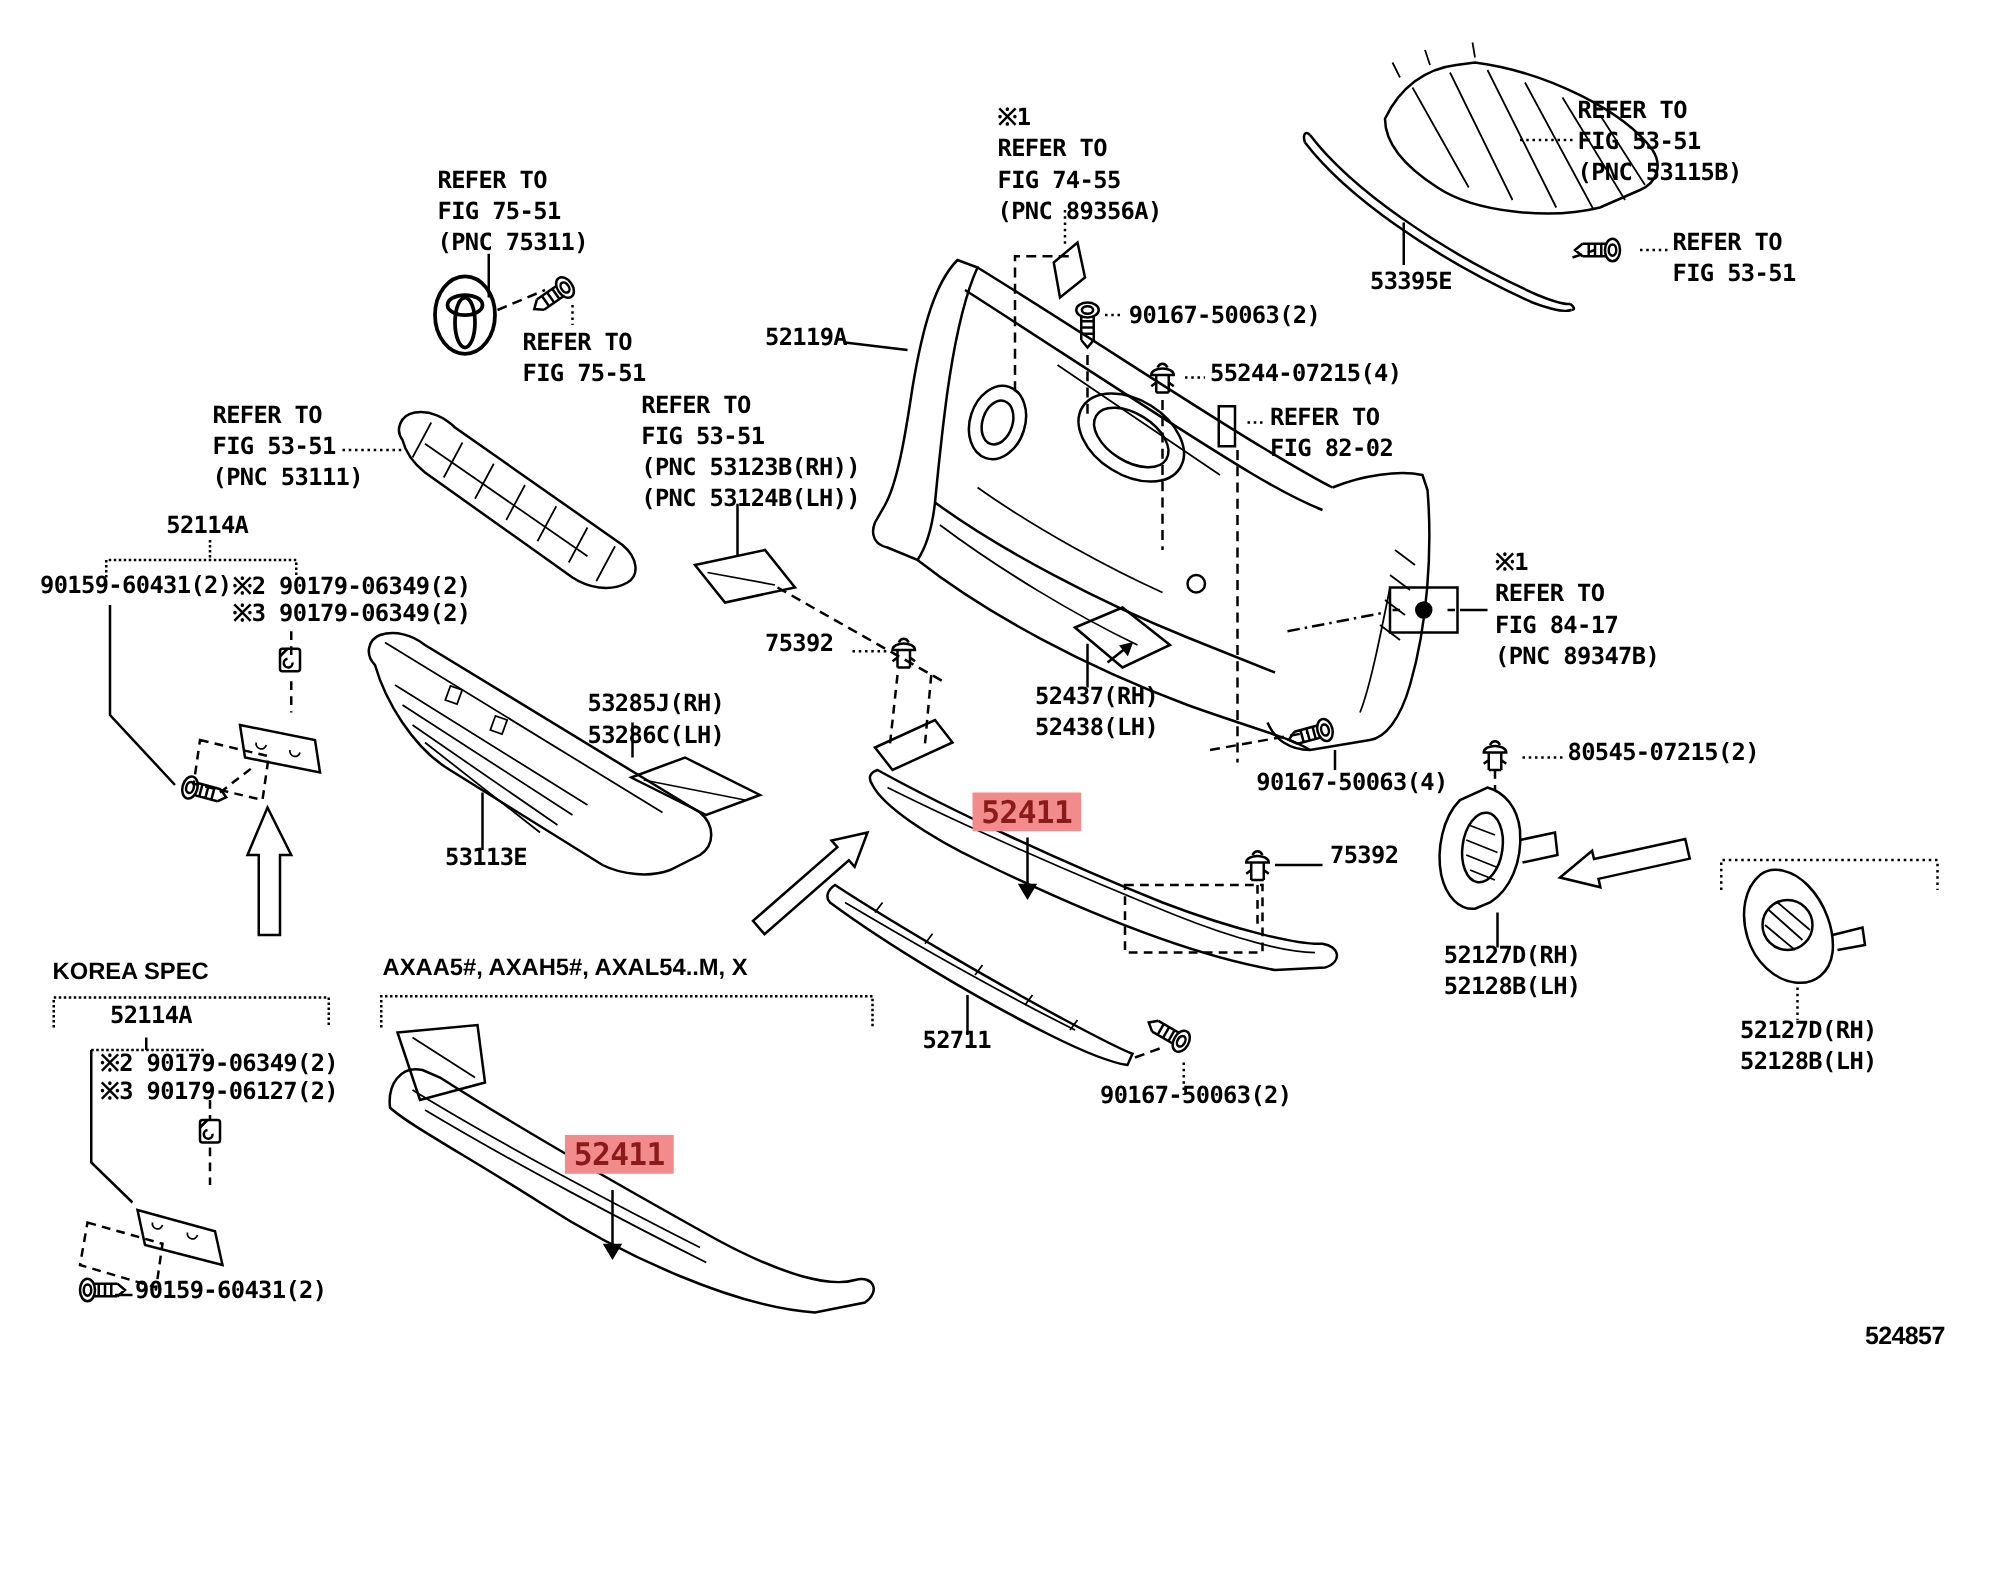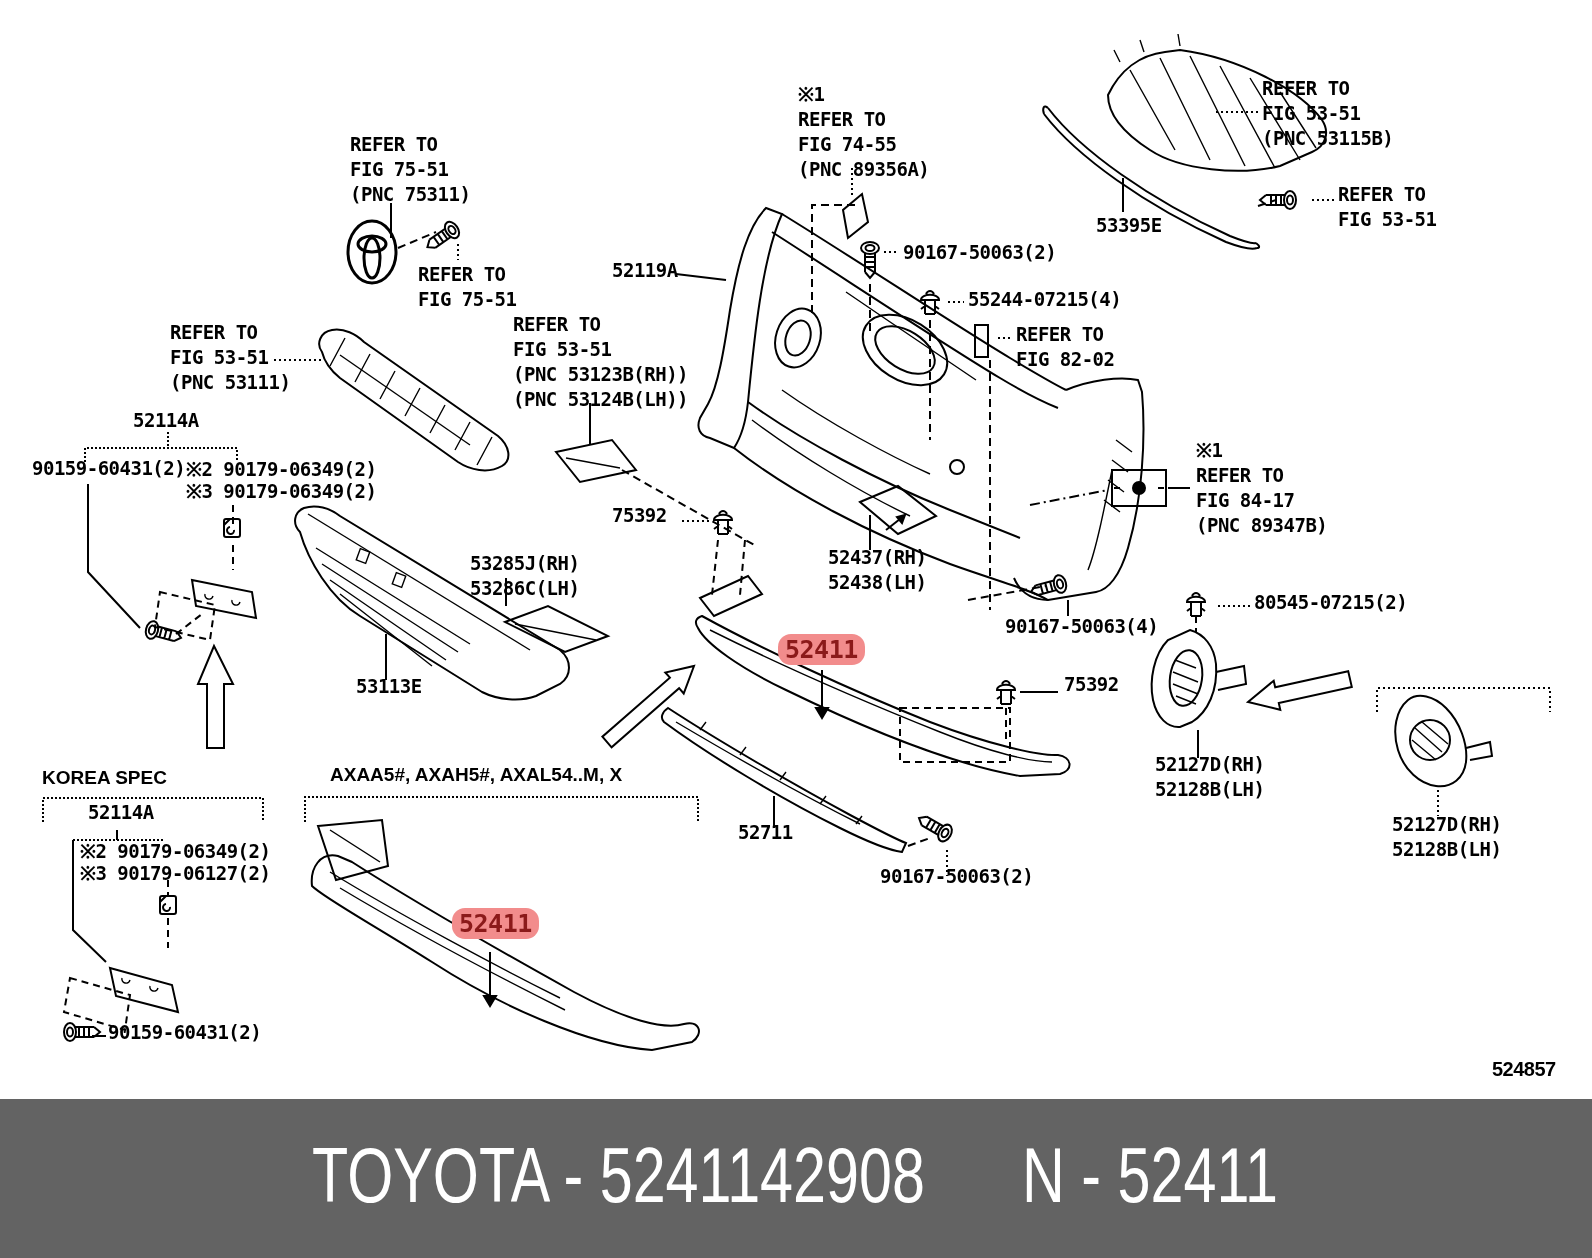--- a/index.html
+++ b/index.html
@@ -3,21 +3,21 @@
 <meta charset="utf-8">
 <style>
   html,body{margin:0;padding:0;background:#fff;}
   #stage{position:relative;width:1592px;height:1258px;background:#fff;overflow:hidden;
          font-family:"DejaVu Sans Mono", monospace;}
   svg{position:absolute;left:0;top:0;}
   .lbl{position:absolute;white-space:pre-line;color:#000;
        font:bold 19px/25px "DejaVu Sans Mono", monospace;letter-spacing:-0.5px;}
   .sans{font-family:"Liberation Sans", sans-serif;letter-spacing:0;}
   .hl{background:#F28C8C;color:#8B1A1A;font:bold 25px/27px "DejaVu Sans Mono",monospace;
-      padding:2px 7px;letter-spacing:-0.5px;border-radius:13px;}
+      padding:2px 7px;letter-spacing:-0.5px;}
   .pgnum{font:bold 20px "Liberation Sans", sans-serif;}
   #footer{position:absolute;left:0;top:1099px;width:1592px;height:159px;background:#636363;}
   .ftxt{position:absolute;top:50%;color:#fff;white-space:nowrap;
         font:78px "Liberation Sans", sans-serif;
         transform:translateY(-54%) scaleX(0.76);transform-origin:0 50%;}
 </style>
 </head>
 <body>
 
 <div id="stage">
@@ -300,24 +300,20 @@
 <div class="lbl" style="left:1254px;top:590px;">80545-07215(2)</div>
 <div class="lbl" style="left:1155px;top:752px;">52127D(RH)
 52128B(LH)</div>
 <div class="lbl" style="left:1392px;top:812px;">52127D(RH)
 52128B(LH)</div>
 <div class="lbl sans" style="left:42px;top:765px;">KOREA SPEC</div>
 <div class="lbl" style="left:88px;top:800px;">52114A</div>
 <div class="lbl" style="left:80px;top:840px;line-height:22px;">※2 90179-06349(2)
 ※3 90179-06127(2)</div>
 <div class="lbl" style="left:108px;top:1020px;">90159-60431(2)</div>
-<div class="lbl sans" style="left:306px;top:762px;margin-left:24px;">AXAA5#, AXAH5#, AXAL54..M, X</div>
+<div class="lbl sans" style="left:306px;top:762px;">AXAA5#, AXAH5#, AXAL54..M, X</div>
 <div class="lbl hl" style="left:452px;top:908px;">52411</div>
 <div class="lbl" style="left:738px;top:820px;text-align:right;">52711</div>
 <div class="lbl" style="left:880px;top:864px;">90167-50063(2)</div>
 <div class="lbl pgnum" style="left:1492px;top:1058px;">524857</div>
 
-<div id="footer">
-  <span class="ftxt" style="left:312px;">TOYOTA - 5241142908</span>
-  <span class="ftxt" style="left:1022px;">N - 52411</span>
+
 </div>
 
-</div>
-
 </body></html>

